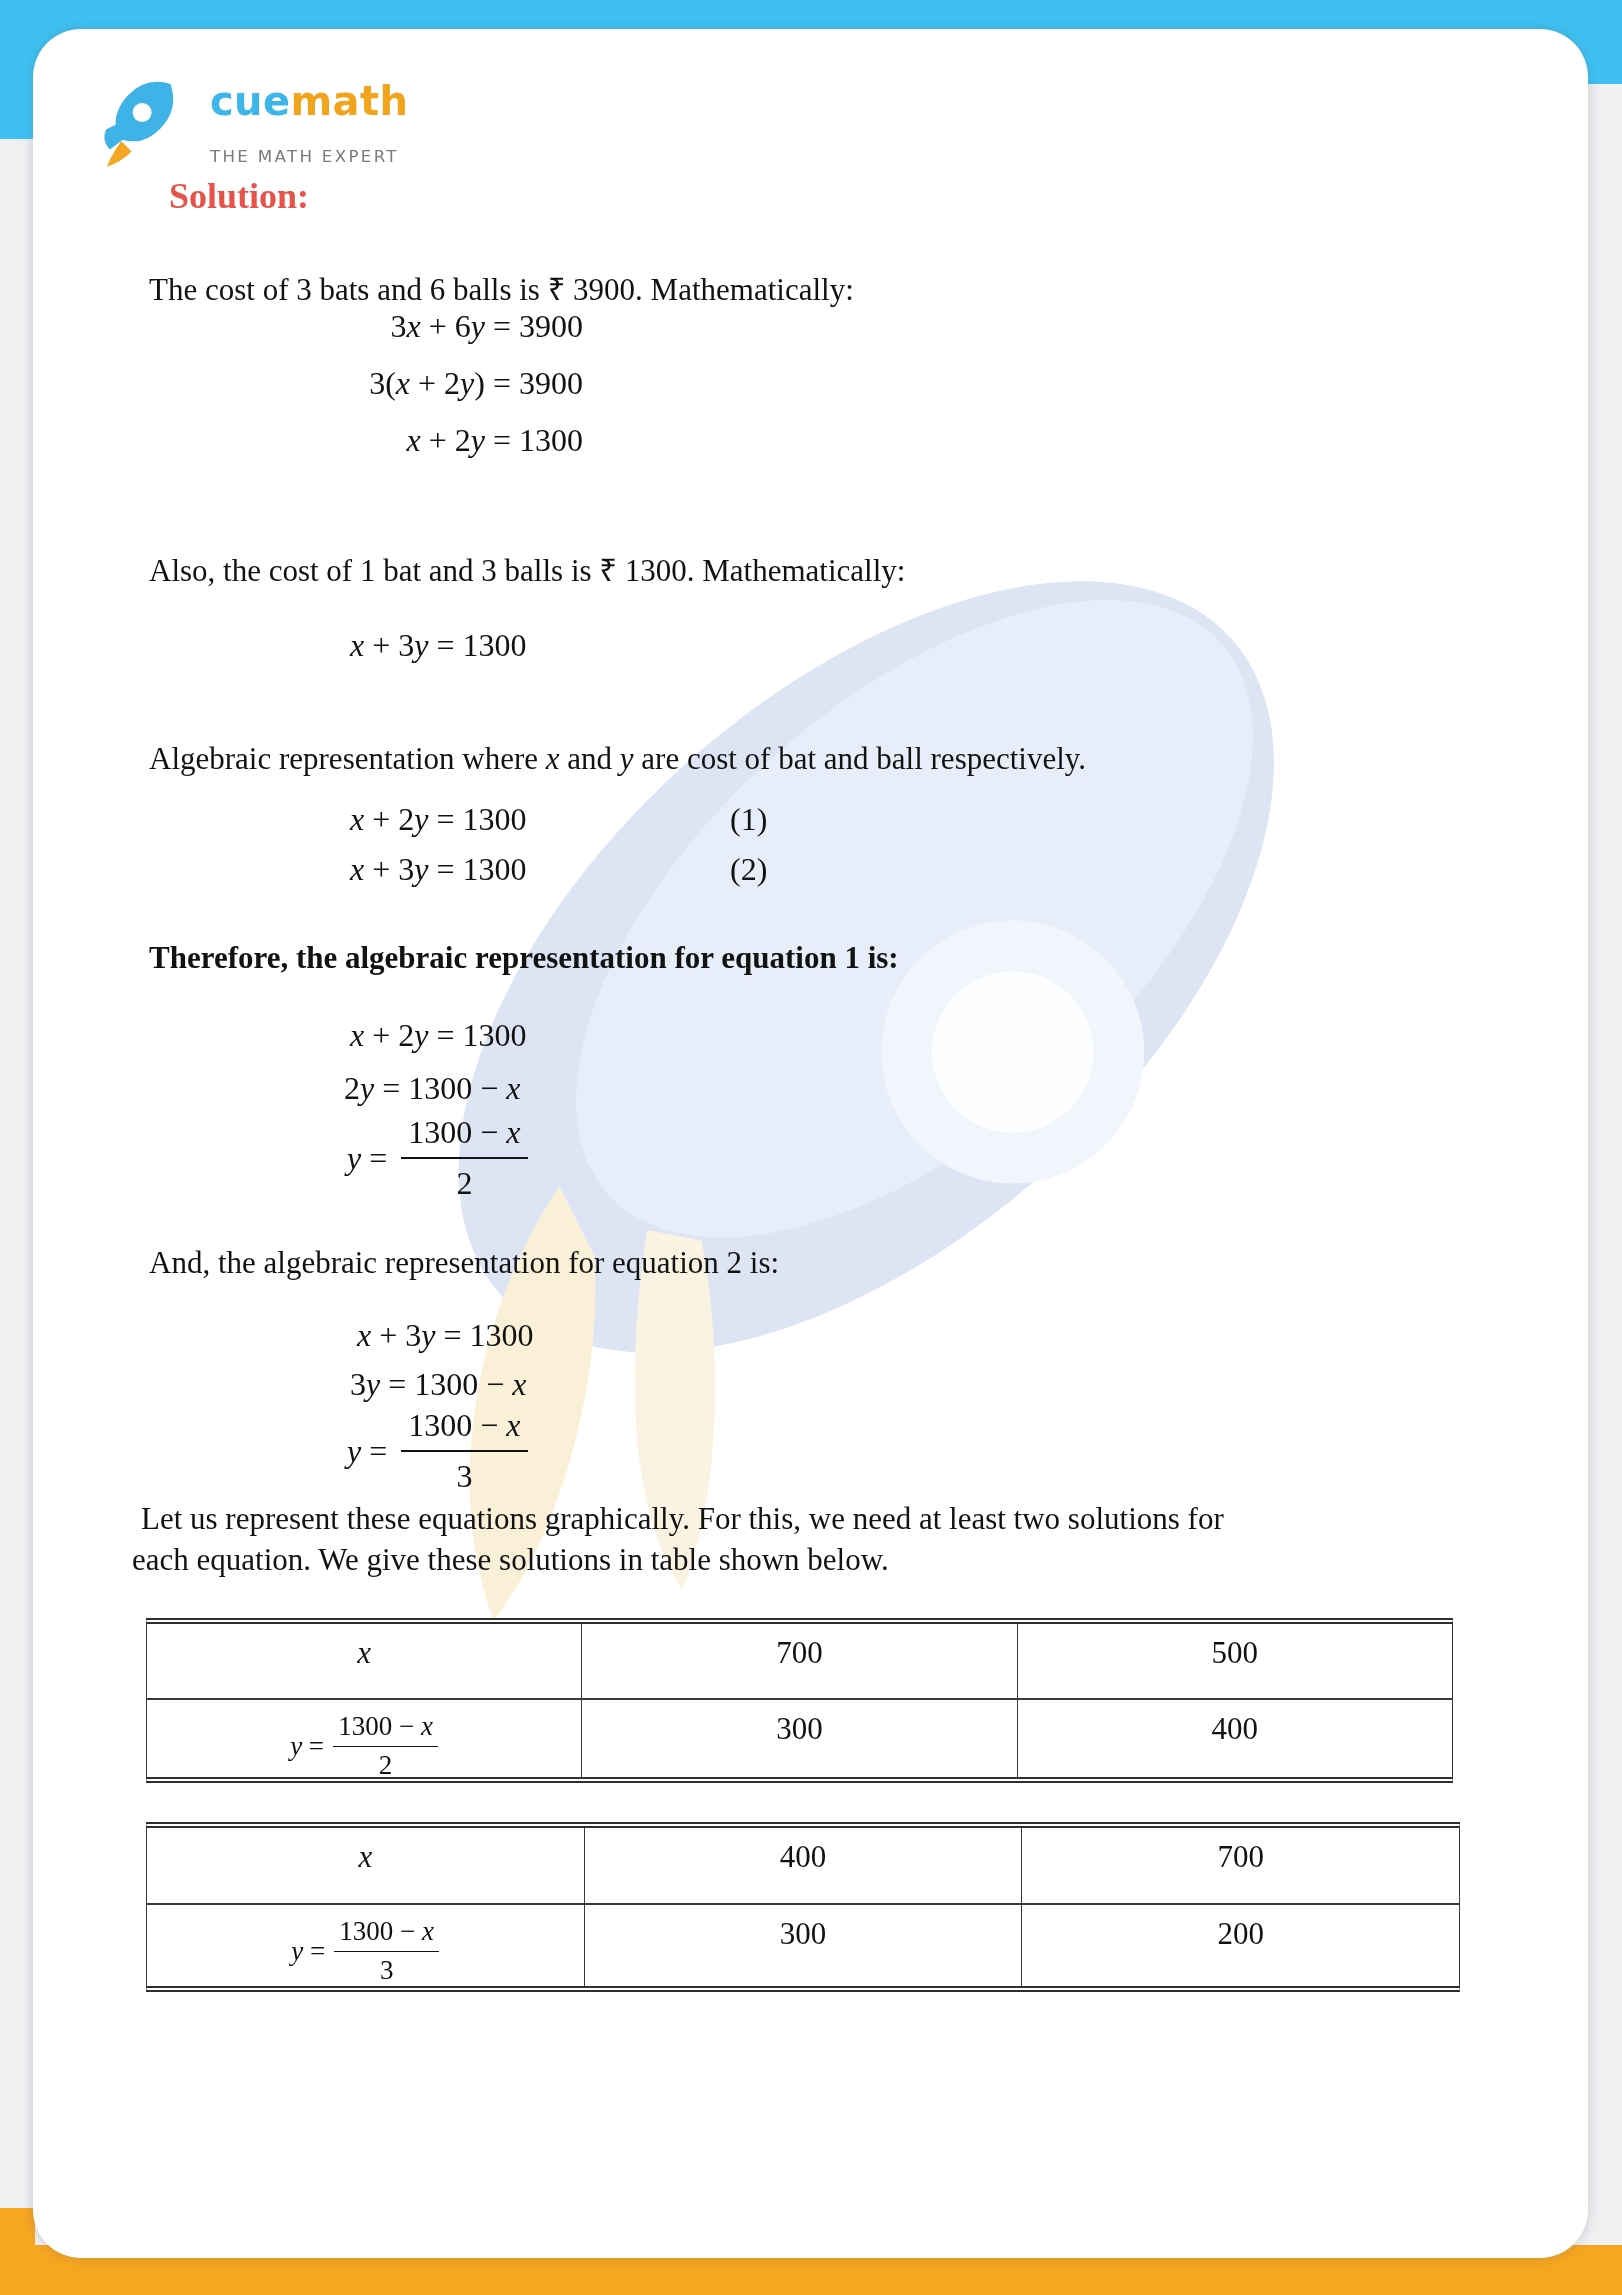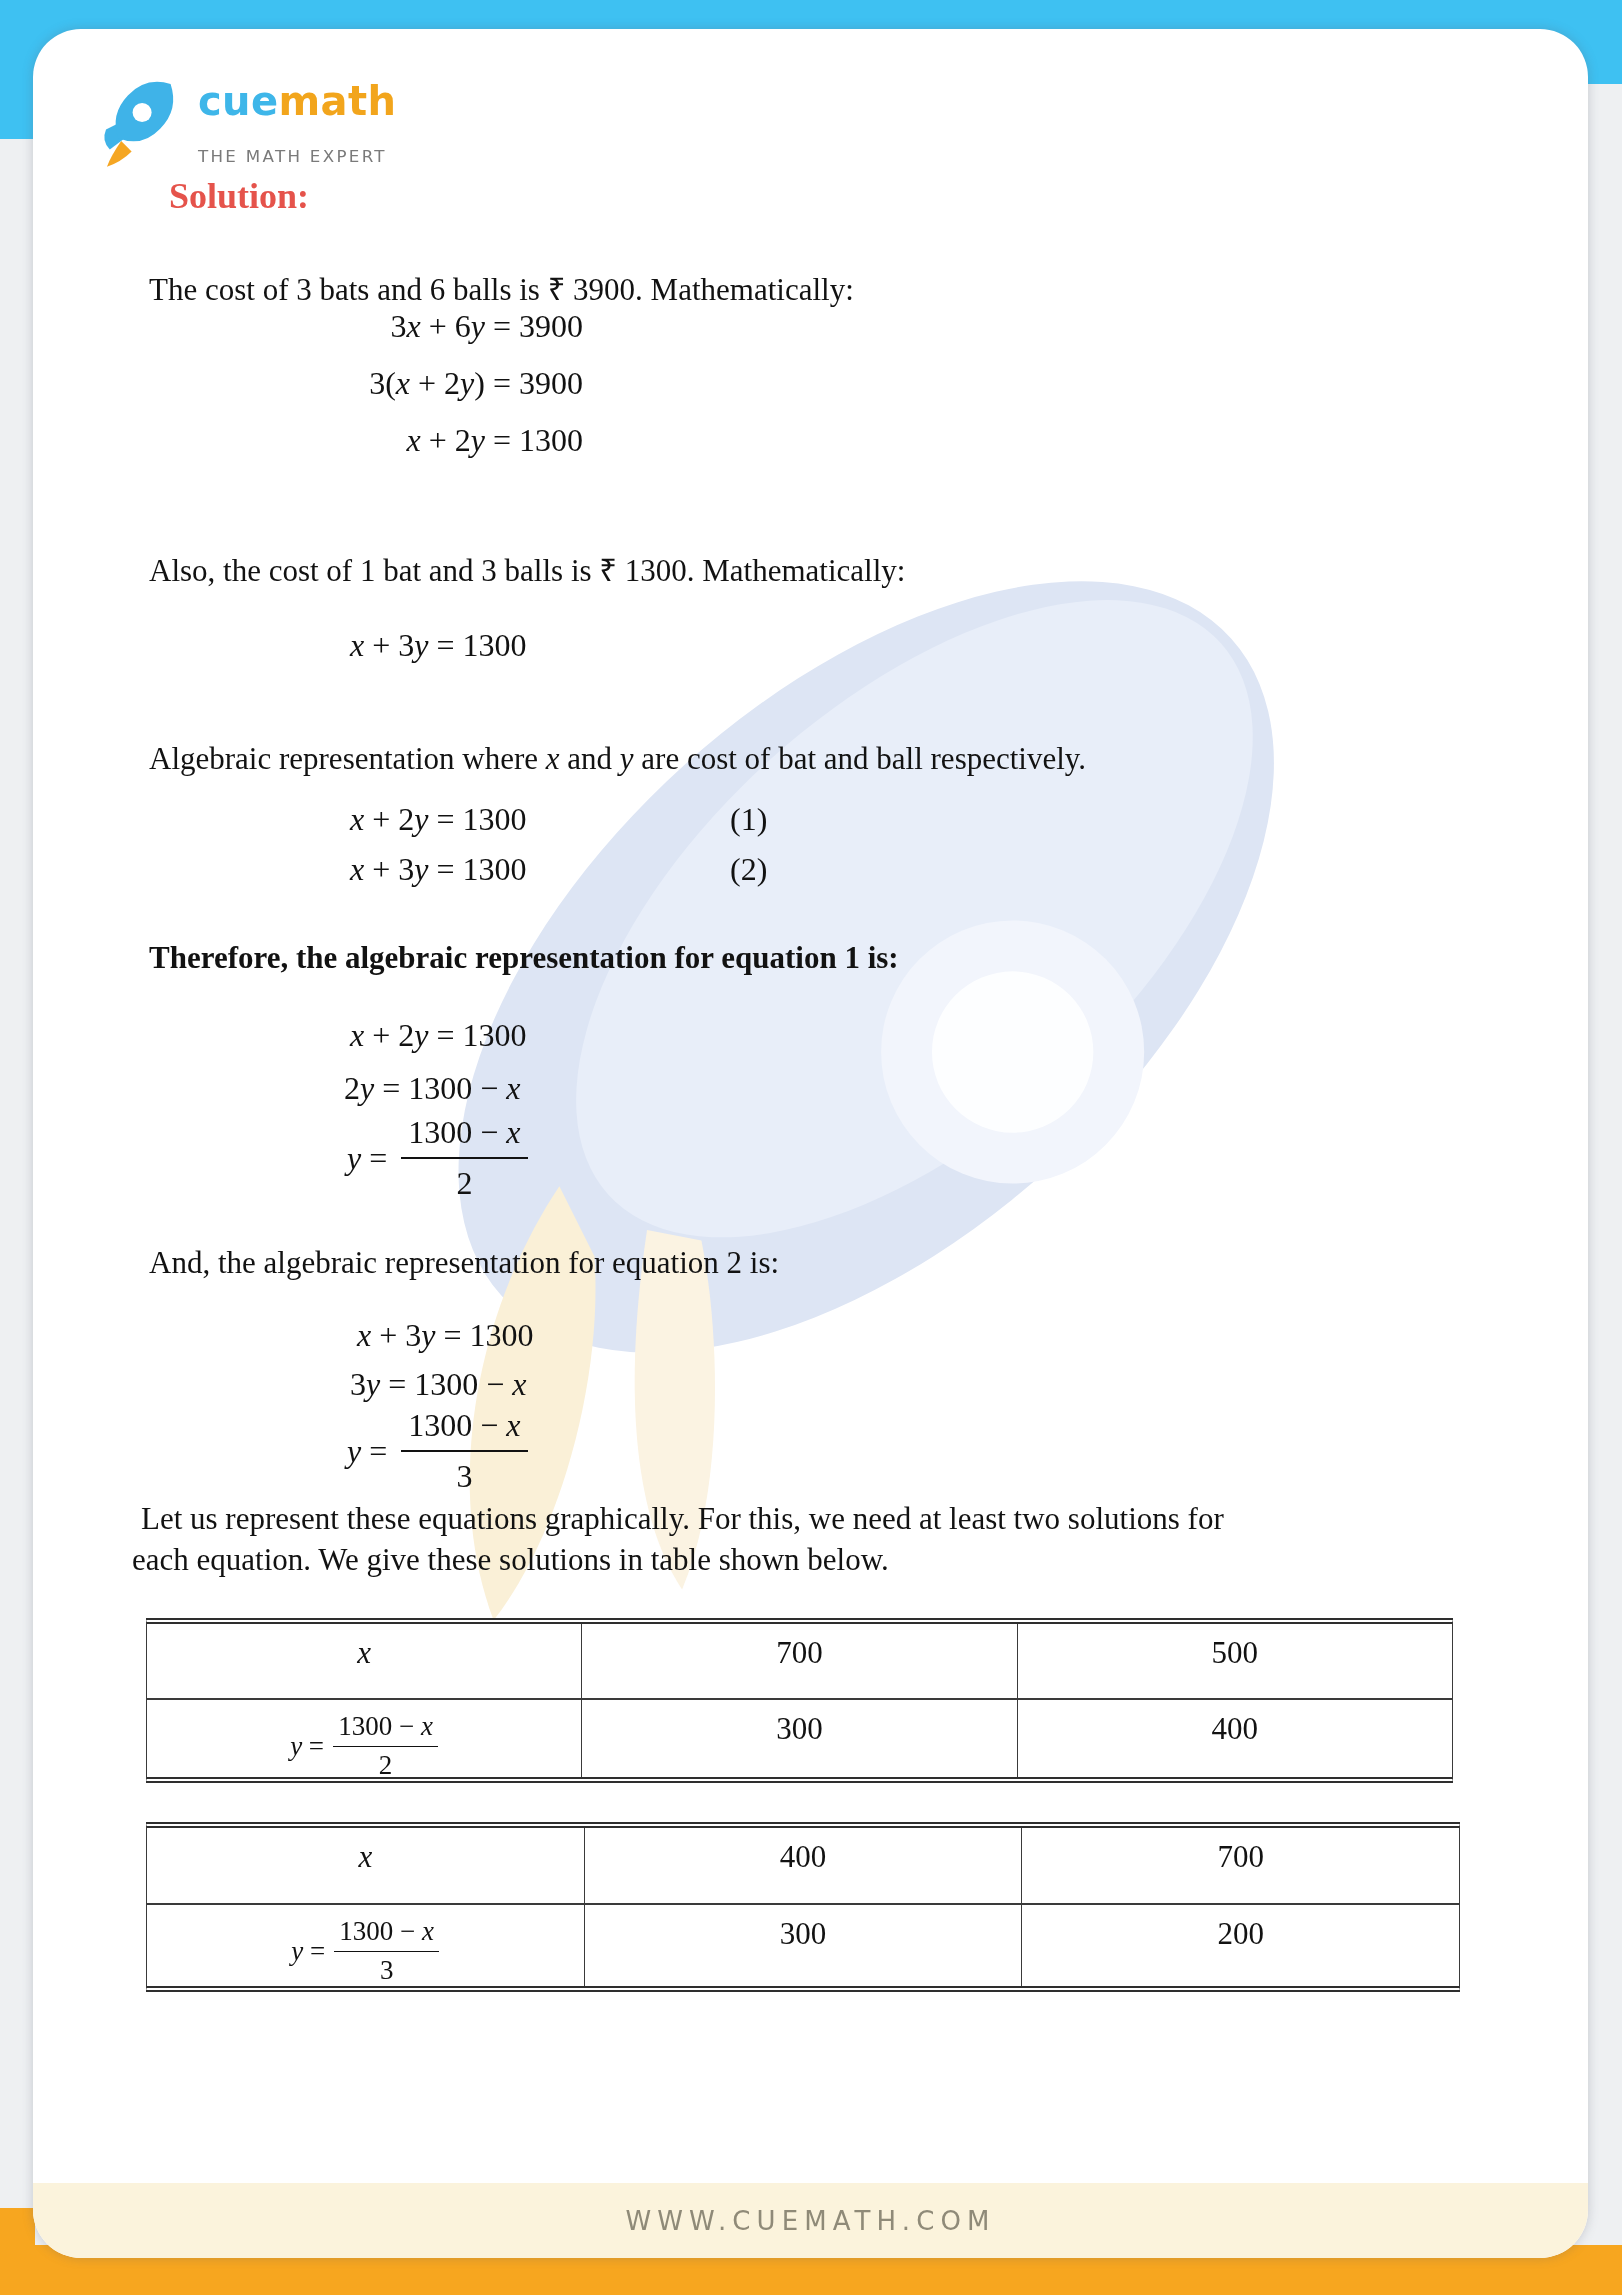--- a/index.html
+++ b/index.html
@@ -13,21 +13,21 @@
   .band-bottom-left{position:absolute;left:0;top:2208px;width:35px;height:88px;background:#f7a61f;}
 
   
   .card{position:absolute;left:33px;top:29px;width:1555px;height:2229px;background:#ffffff;
         border-radius:48px;overflow:hidden;box-shadow:0 0 10.5px rgba(90,95,110,.28);z-index:2;}
 
   
   .watermark{position:absolute;left:237px;top:368px;width:1096px;height:1289px;pointer-events:none;}
 
   
-  .logo{position:absolute;left:54px;top:42px;display:flex;align-items:center;gap:16px;justify-content:flex-end;}
+  .logo{position:absolute;left:54px;top:42px;display:flex;align-items:center;gap:28px;justify-content:flex-end;}
   .logo-icon{width:95px;height:102px;}
   .logo-text{display:flex;flex-direction:column;}
   .brand{font-family:"DejaVu Sans",sans-serif;font-weight:bold;font-size:40px;line-height:44px;letter-spacing:0.4px;}
   .brand .cue{color:#3eb6e9;}
   .brand .math{color:#f2a51c;}
   .tagline{font-family:"DejaVu Sans",sans-serif;font-size:16.7px;letter-spacing:2.3px;color:#7a7a7a;margin-top:23px;}
 
   
   .abs{position:absolute;}
   .para{font-size:31px;color:#121212;white-space:nowrap;}
@@ -204,19 +204,16 @@
               <span class="num">1300 − <i>x</i></span>
               <span class="den">3</span>
             </span>
           </span>
         </div>
         <div class="td">300</div>
         <div class="td">200</div>
       </div>
     </div>
 
-    <div class="footer">
-      <span class="footer-url">WWW.CUEMATH.COM</span>
-    </div>
 
   </div>
 </div>
 
 
 </body></html>

